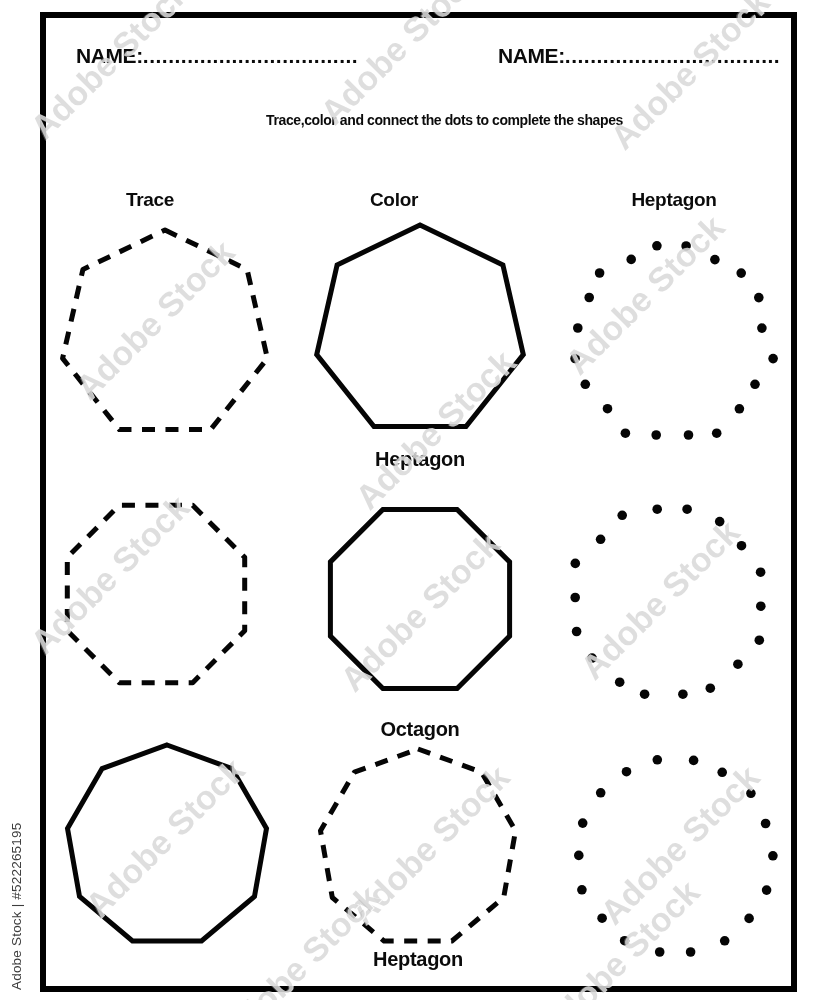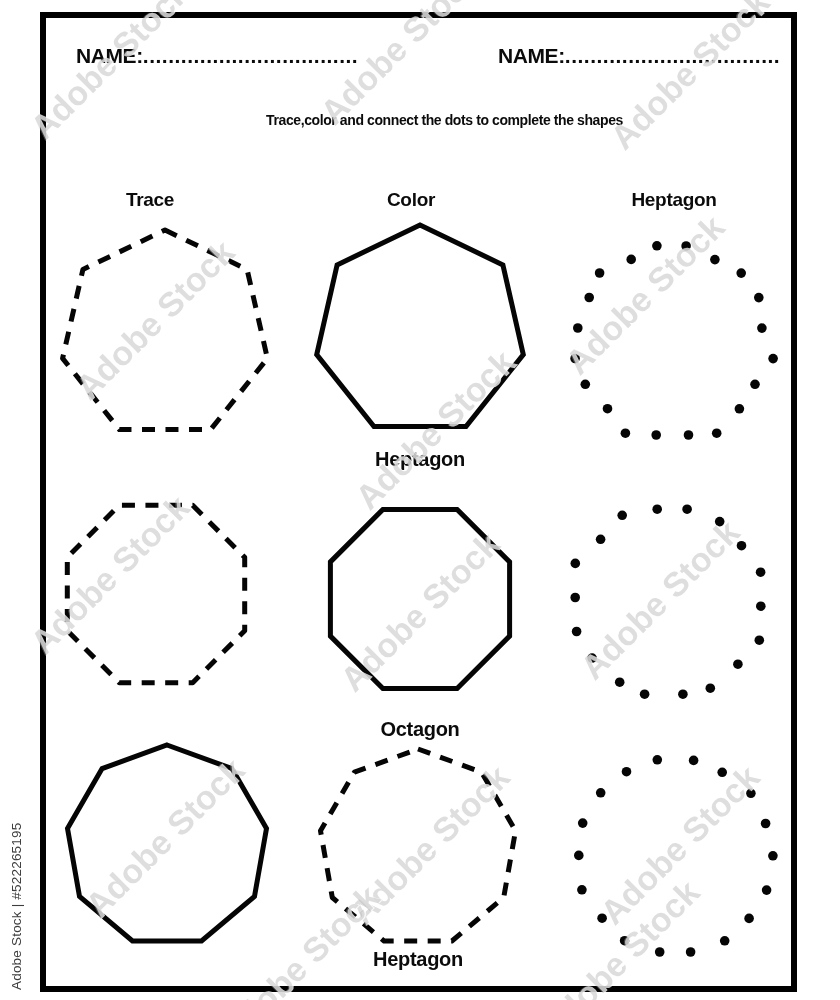--- a/index.html
+++ b/index.html
@@ -20,21 +20,21 @@
   .dotline{font-weight:700;letter-spacing:0.5px;}
   .title{
     position:absolute;left:40px;top:112px;width:809px;text-align:center;
     font-size:14px;font-weight:700;letter-spacing:-0.4px;z-index:2;
   }
   .col-header{
     position:absolute;top:189px;width:140px;text-align:center;
     font-size:19px;font-weight:700;letter-spacing:-0.3px;z-index:2;
   }
   .col-trace{left:80px;}
-  .col-color{left:341px;}
+  .col-color{left:324px;}
   .col-connect{left:604px;}
   .shape-cell{position:absolute;width:230px;height:230px;z-index:2;}
   .shape-cell svg{display:block;}
   .shape-label{
     position:absolute;width:230px;text-align:center;font-size:20px;
     font-weight:700;letter-spacing:-0.3px;z-index:2;
   }
   .wm-layer{position:absolute;left:0;top:0;width:840px;height:1000px;z-index:5;pointer-events:none;}
   .wm{
     position:absolute;font-size:34px;font-weight:700;white-space:nowrap;

